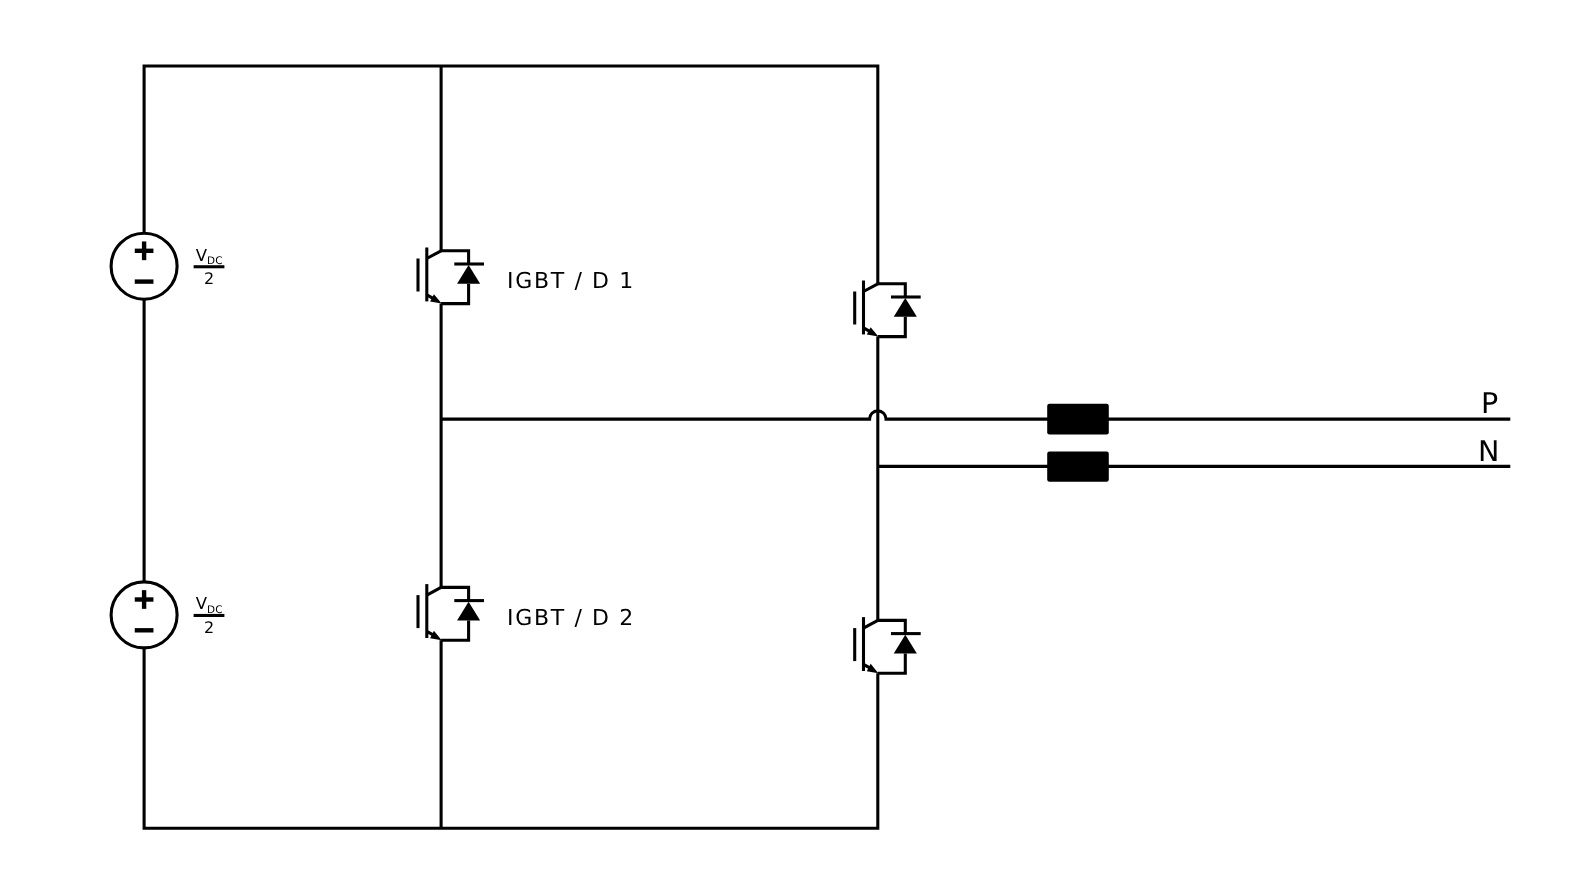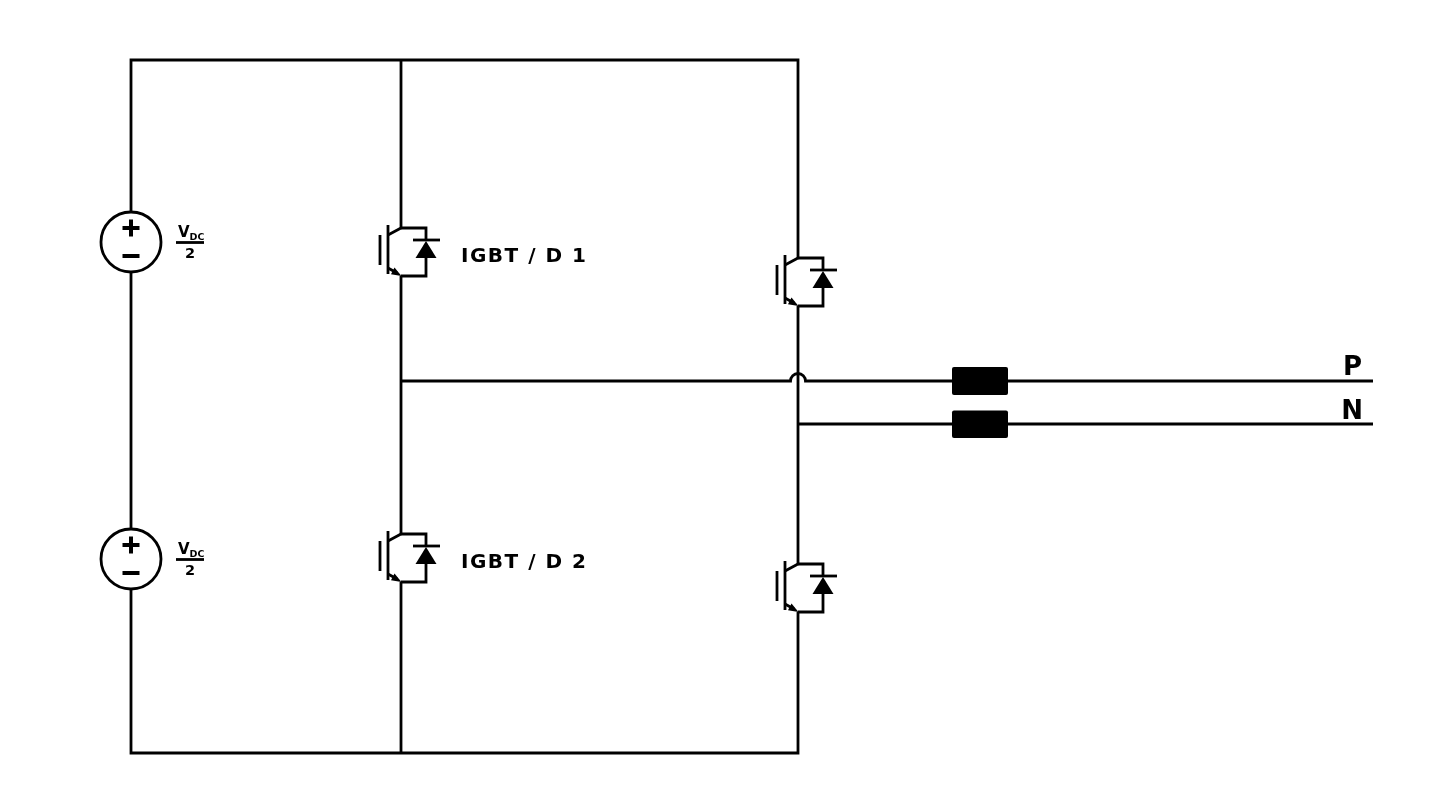--- a/index.html
+++ b/index.html
@@ -9,21 +9,20 @@
     width: 1440px;
     height: 810px;
     overflow: hidden;
     font-family: "DejaVu Sans", "Liberation Sans", sans-serif;
   }
   #stage {
     width: 1440px;
     height: 810px;
     position: relative;
     background: #ffffff;
-    font-weight: bold;
   }
   svg { display: block; }
   .wire   { stroke: #000000; stroke-width: 2.8; fill: none; }
   .sym    { stroke: #000000; stroke-width: 2.8; fill: none; }
   .thick  { stroke: #000000; stroke-width: 4;   fill: none; }
   .fillblk{ fill: #000000; stroke: none; }
   .lbl    { fill: #000000; }
   .igbt-label  { font-size: 20px; letter-spacing: 1.5px; }
   .out-label   { font-size: 26px; }
   .src-v       { font-size: 15px; }

